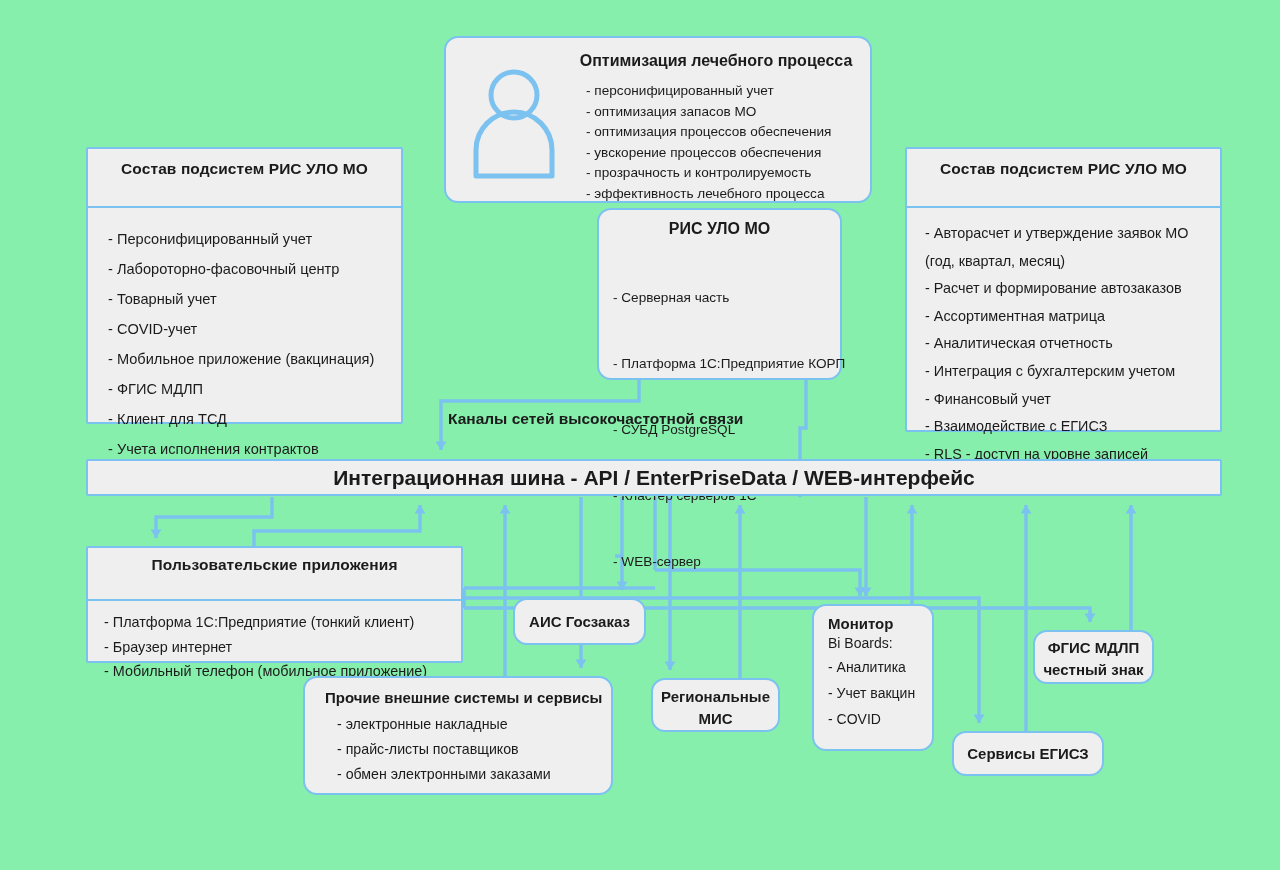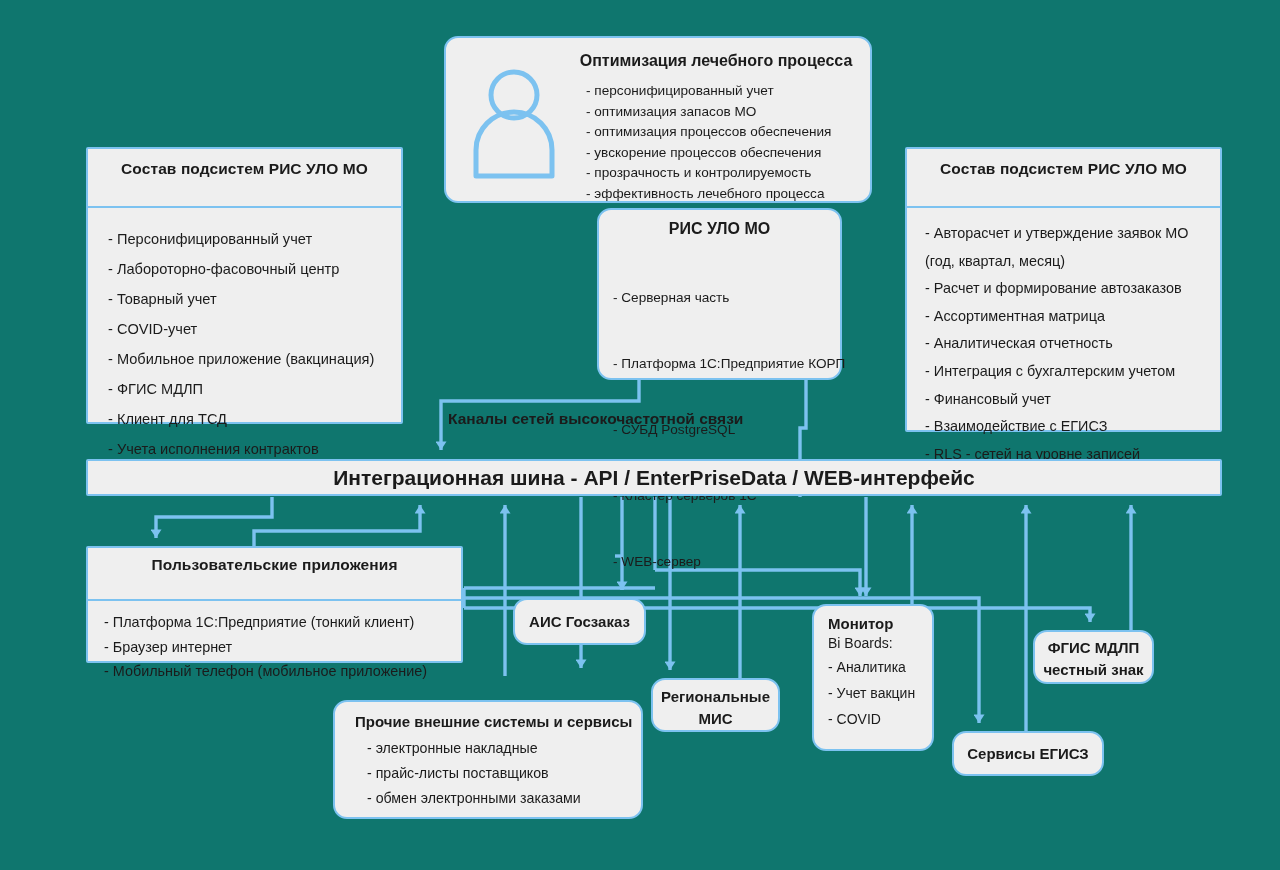--- a/index.html
+++ b/index.html
@@ -9,21 +9,21 @@
   }
   body {
     font-family: "Liberation Sans", "DejaVu Sans", sans-serif;
     color: #1b1b1b;
   }
   #stage {
     position: relative;
     width: 1280px;
     height: 870px;
     overflow: hidden;
-    background: #0f766e;
+    background: #86efac;
   }
   #wires {
     position: absolute;
     left: 0;
     top: 0;
     width: 1280px;
     height: 870px;
     pointer-events: none;
   }
   .box {
@@ -198,24 +198,23 @@
   #ais .cen {
     text-align: center;
     font-weight: bold;
     font-size: 15px;
     line-height: 43px;
   }
 
   
   #others {
     left: 303px;
-    top: 700px;
+    top: 676px;
     width: 310px;
     height: 119px;
-    margin-left: 30px;
   }
   #others-title {
     font-weight: bold;
     font-size: 15px;
     padding: 11px 0 0 20px;
   }
   #others-list {
     padding: 6px 0 0 32px;
   }
   #others-list .li {
@@ -387,21 +386,21 @@
     <div class="hdr hdr-sep">Состав подсистем РИС УЛО МО</div>
     <div id="right-list" class="blist">
       <div class="li">- Авторасчет и утверждение заявок МО</div>
       <div class="li">(год, квартал, месяц)</div>
       <div class="li">- Расчет и формирование автозаказов</div>
       <div class="li">- Ассортиментная матрица</div>
       <div class="li">- Аналитическая отчетность</div>
       <div class="li">- Интеграция с бухгалтерским учетом</div>
       <div class="li">- Финансовый учет</div>
       <div class="li">- Взаимодействие с ЕГИСЗ</div>
-      <div class="li">- RLS - сетей на уровне записей</div>
+      <div class="li">- RLS - доступ на уровне записей</div>
     </div>
   </div>
 
   <div class="box round" id="ris-box">
     <div id="ris-title">РИС УЛО МО</div>
     <div id="ris-list" class="blist">
       <div class="li">- Серверная часть</div>
       <div class="li">- Платформа 1С:Предприятие КОРП</div>
       <div class="li">- СУБД PostgreSQL</div>
       <div class="li">- Кластер серверов 1С</div>

